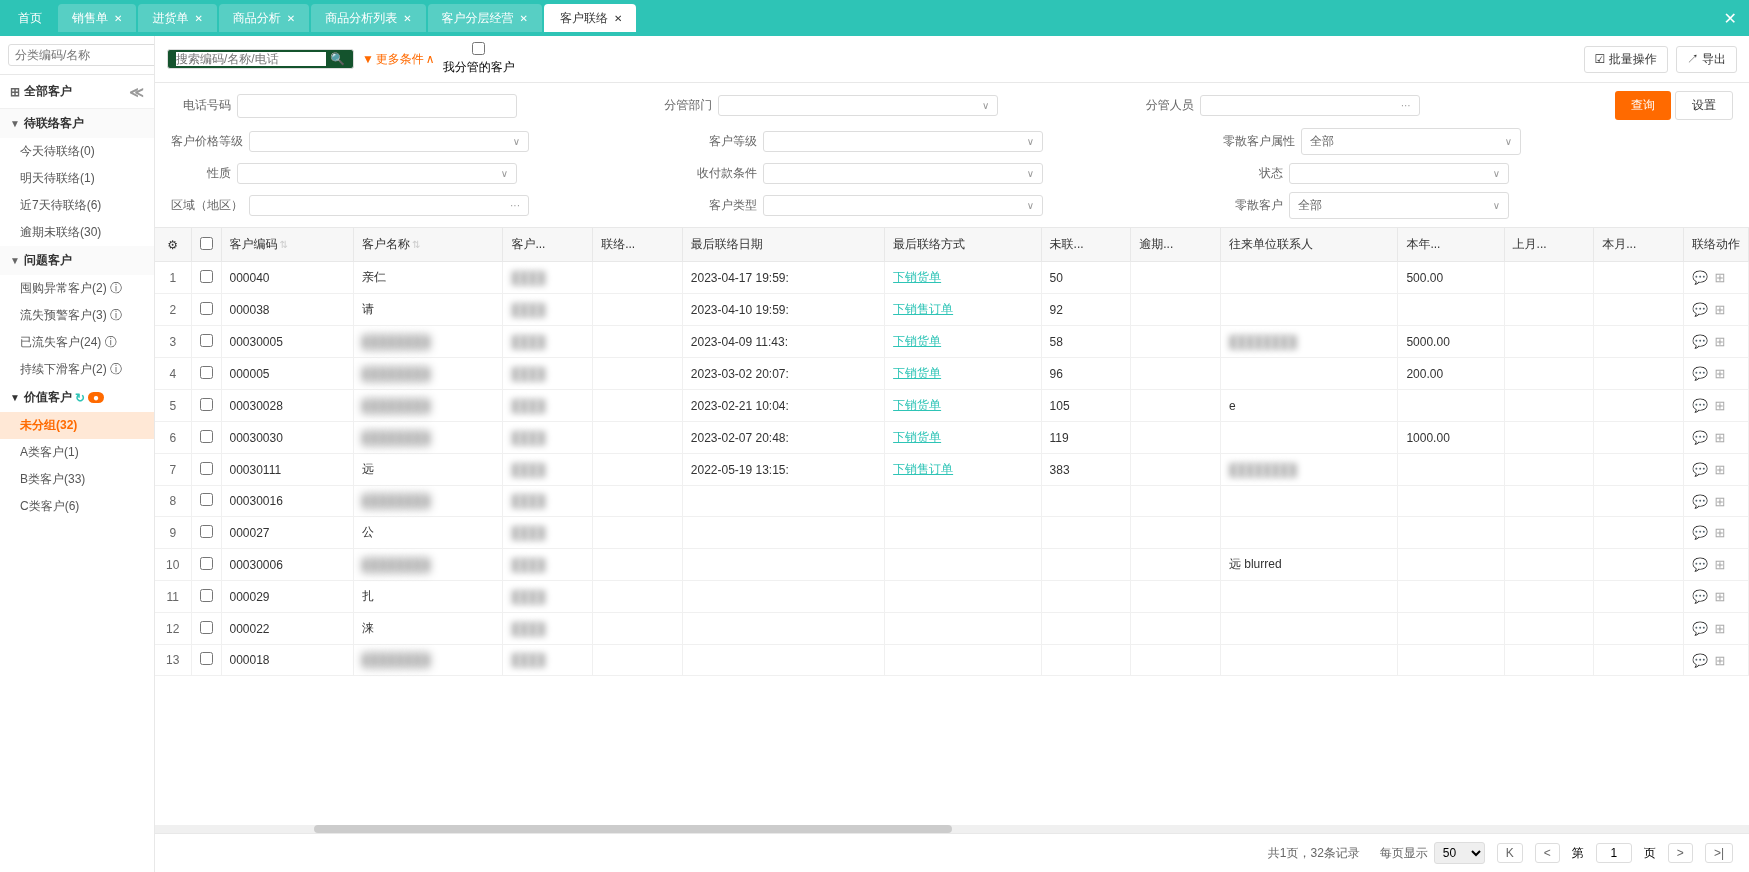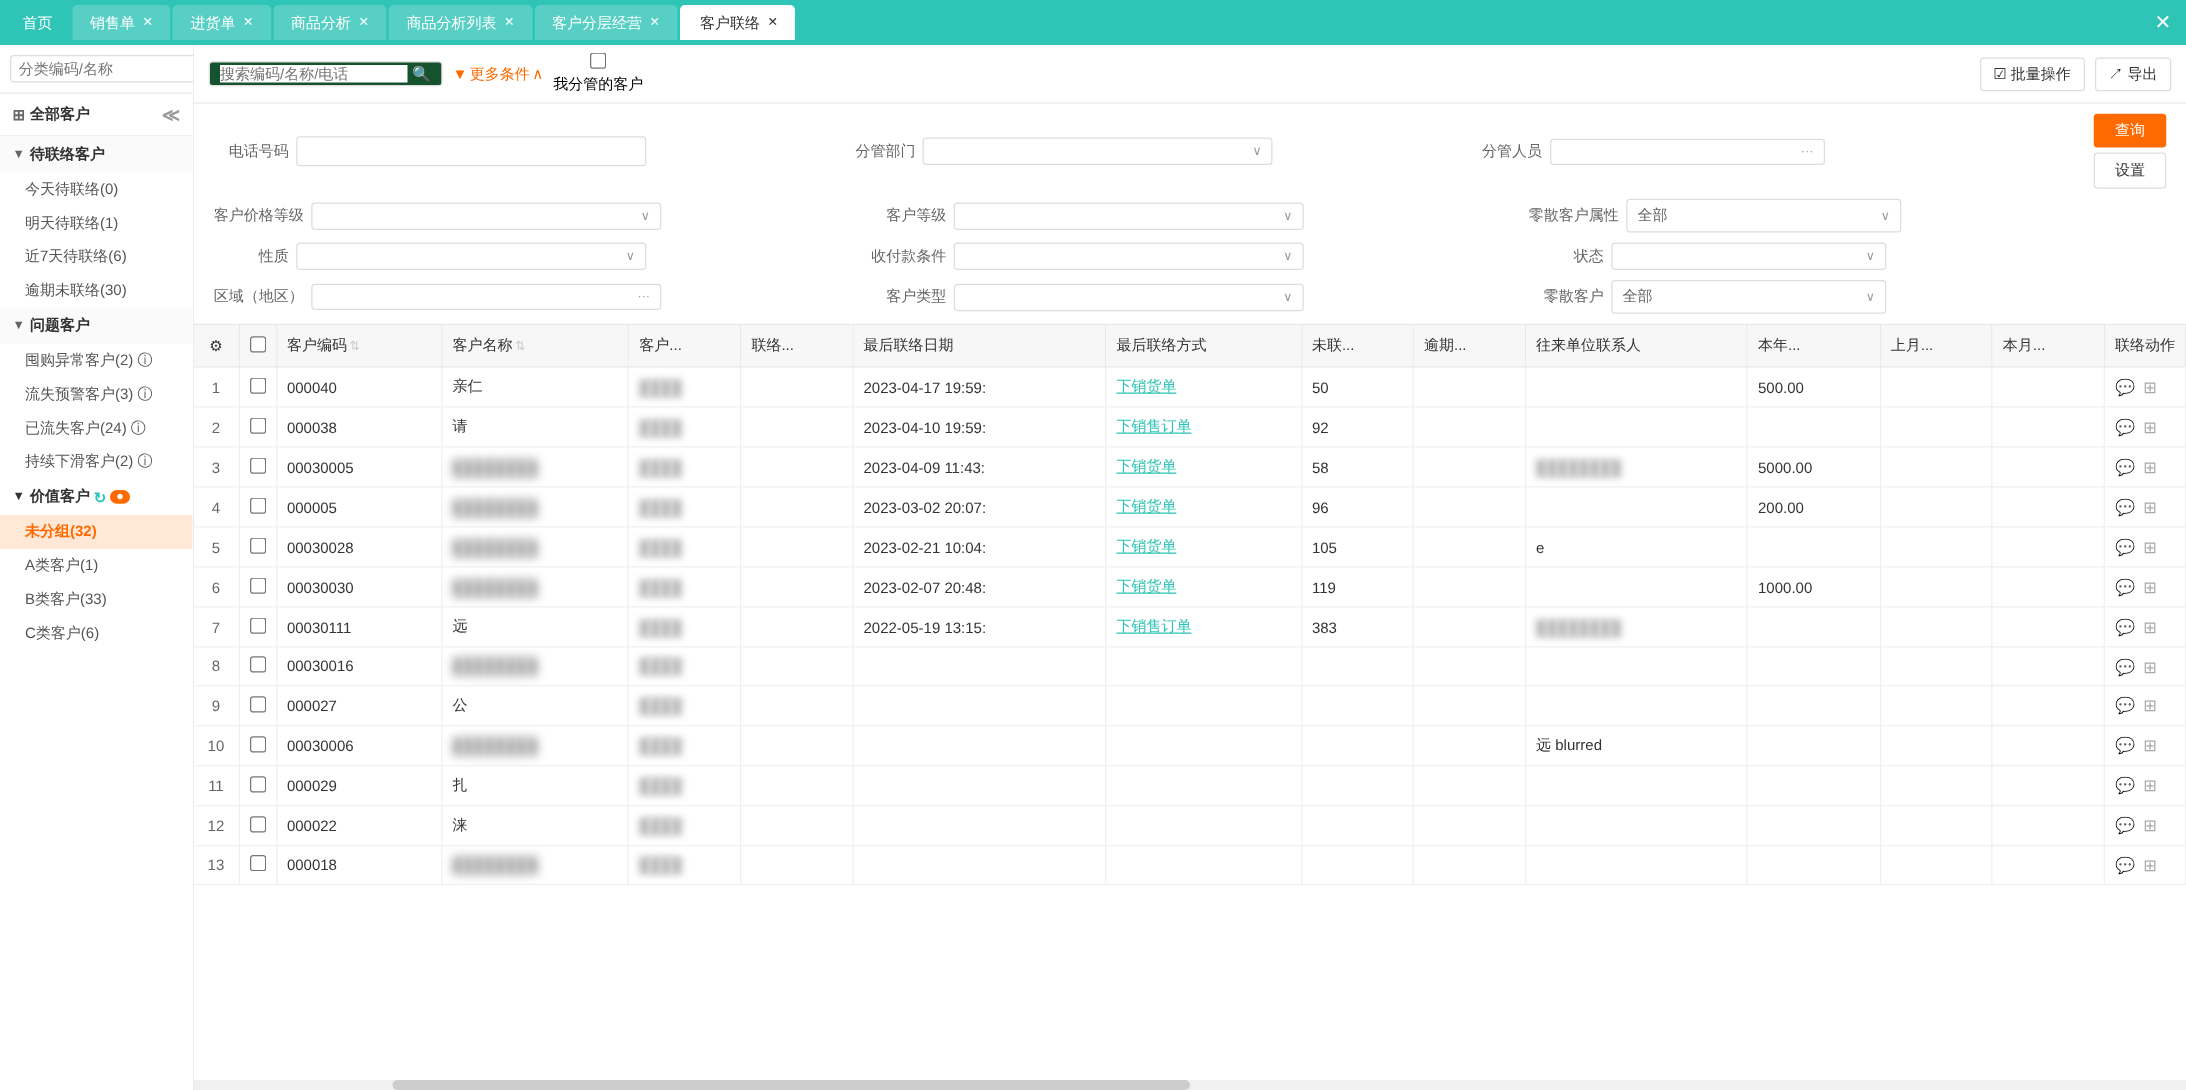--- a/index.html
+++ b/index.html
@@ -95,21 +95,21 @@
     .filter-input {
       border: 1px solid #ddd; border-radius: 3px; padding: 4px 8px; color: #666; flex: 1;
       background: #fff; font-size: 12px;
     }
     .filter-select {
       border: 1px solid #ddd; border-radius: 3px; padding: 4px 8px; color: #666; flex: 1;
       background: #fff; font-size: 12px; display: flex; align-items: center; justify-content: space-between;
       cursor: pointer;
     }
     .filter-select .arrow { color: #999; font-size: 10px; }
-    .filter-btn-wrap { display: flex; flex-direction: column; gap: 4px; }
+    .filter-btn-wrap { display: flex; flex-direction: row; gap: 4px; }
     .btn-query {
       background: #ff6a00; color: #fff; border: none; padding: 5px 16px; border-radius: 3px;
       cursor: pointer; font-size: 12px;
     }
     .btn-reset {
       background: #fff; color: #333; border: 1px solid #ddd; padding: 5px 16px; border-radius: 3px;
       cursor: pointer; font-size: 12px;
     }
 
     
@@ -640,14 +640,31 @@
     </td>
   </tr>
           </tbody>
       </table>
     </div>
 
     <div class="scrollbar-x">
       <div class="scrollbar-x-thumb"></div>
     </div>
 
+    <div class="table-footer">
+      <span class="footer-total">共1页，32条记录</span>
+      <span class="footer-page-info">
+        <span>每页显示</span>
+        <select style="border:1px solid #ddd;border-radius:3px;padding:2px 4px;">
+          <option>50</option>
+          <option>100</option>
+        </select>
+      </span>
+      <button class="footer-btn">K</button>
+      <button class="footer-btn">&lt;</button>
+      <span>第</span>
+      <input class="footer-page-input" value="1" style="">
+      <span>页</span>
+      <button class="footer-btn">&gt;</button>
+      <button class="footer-btn">&gt;|</button>
+    </div>
   </div>
 </div>
 
 </body></html>

